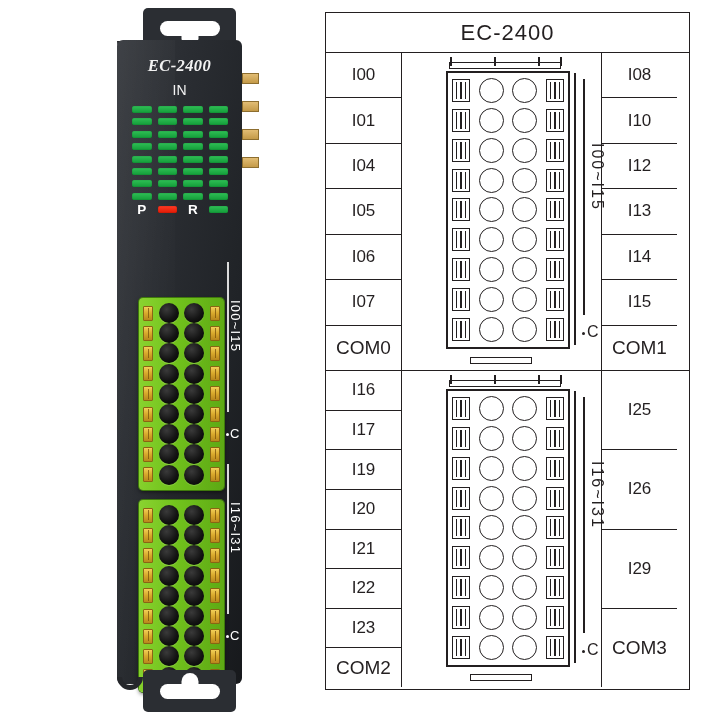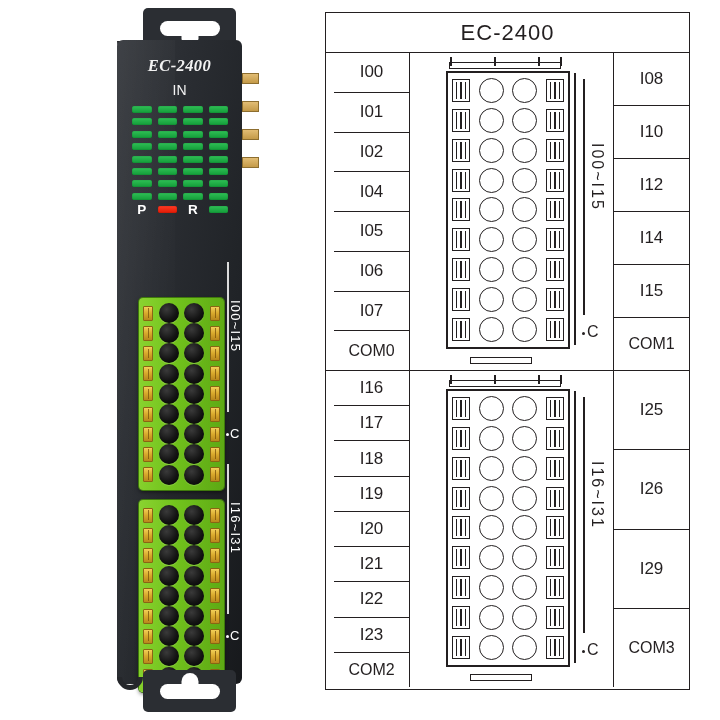--- a/index.html
+++ b/index.html
@@ -147,29 +147,29 @@
     display: flex; align-items: center; justify-content: center;
     font: 22px "Liberation Sans", sans-serif; color: #231f20; letter-spacing: 1px;
   }
   .tbl-half { position: relative; height: 317px; }
   .tbl-half + .tbl-half { border-top: 1.6px solid #231f20; }
 
   .pin-col {
     position: absolute; top: 0; width: 76px; height: 100%;
     display: flex; flex-direction: column;
   }
-  .pin-col.left  { left: 8px;  border-right: 1.6px solid #231f20; }
-  .pin-col.right { right: 0; border-left: 1.6px solid #231f20; }
+  .pin-col.left  { left: 0;  border-right: 1.6px solid #231f20; }
+  .pin-col.right { right: 12px; border-left: 1.6px solid #231f20; }
   .pin-cell {
     flex: 1; display: flex; align-items: center; justify-content: center;
     font: 17px "Liberation Sans", sans-serif; color: #231f20;
     border-bottom: 1.4px solid #231f20;
   }
   .pin-cell:last-child { border-bottom: none; }
-  .pin-cell.com { font-size: 16px; }
+  .pin-cell.com { font-size: 19px; }
 
   
   .sch { position: absolute; left: 76px; right: 76px; top: 0; bottom: 0; }
   .sch-box {
     position: absolute; left: 44px; top: 18px; width: 124px; height: 278px;
     border: 2.2px solid #231f20; background: #fff;
   }
   .sch-rail {
     position: absolute; border: 1.6px solid #231f20; background:#fff;
   }
@@ -411,31 +411,31 @@
       <div class="bracket-slot"></div>
     </div>
   </div>
 
   <div class="table-area">
     <div class="tbl-title">EC-2400</div>
     <div class="tbl-half" id="half-0">
         <div class="pin-col left">
           <div class="pin-cell">I00</div>
           <div class="pin-cell">I01</div>
-          <div class="pin-cell">I02</div>
           <div class="pin-cell">I04</div>
           <div class="pin-cell">I05</div>
           <div class="pin-cell">I06</div>
           <div class="pin-cell">I07</div>
           <div class="pin-cell com">COM0</div>
         </div>
         <div class="pin-col right">
           <div class="pin-cell">I08</div>
           <div class="pin-cell">I10</div>
           <div class="pin-cell">I12</div>
+          <div class="pin-cell">I13</div>
           <div class="pin-cell">I14</div>
           <div class="pin-cell">I15</div>
           <div class="pin-cell com">COM1</div>
         </div>
         <div class="sch">
           <div class="sch-rail top"></div>
           <div class="sch-tick" style="left: 48px; top: 4px;"></div>
           <div class="sch-tick" style="left: 92px; top: 4px;"></div>
           <div class="sch-tick" style="left: 136px; top: 4px;"></div>
           <div class="sch-tick" style="left: 158px; top: 4px;"></div>
@@ -573,21 +573,20 @@
           <div class="sch-brace" style="left: 181px; top: 26px; height: 236px;"></div>
           <div class="sch-range" style="left: 186px; top: 90px;">I00~I15</div>
           <div class="sch-cdot" style="left: 180px; top: 279px;"></div>
           <div class="sch-c" style="left: 185px; top: 270px;">C</div>
         </div>
       </div>
     <div class="tbl-half" id="half-1">
         <div class="pin-col left">
           <div class="pin-cell">I16</div>
           <div class="pin-cell">I17</div>
-          <div class="pin-cell">I18</div>
           <div class="pin-cell">I19</div>
           <div class="pin-cell">I20</div>
           <div class="pin-cell">I21</div>
           <div class="pin-cell">I22</div>
           <div class="pin-cell">I23</div>
           <div class="pin-cell com">COM2</div>
         </div>
         <div class="pin-col right">
           <div class="pin-cell">I25</div>
           <div class="pin-cell">I26</div>

